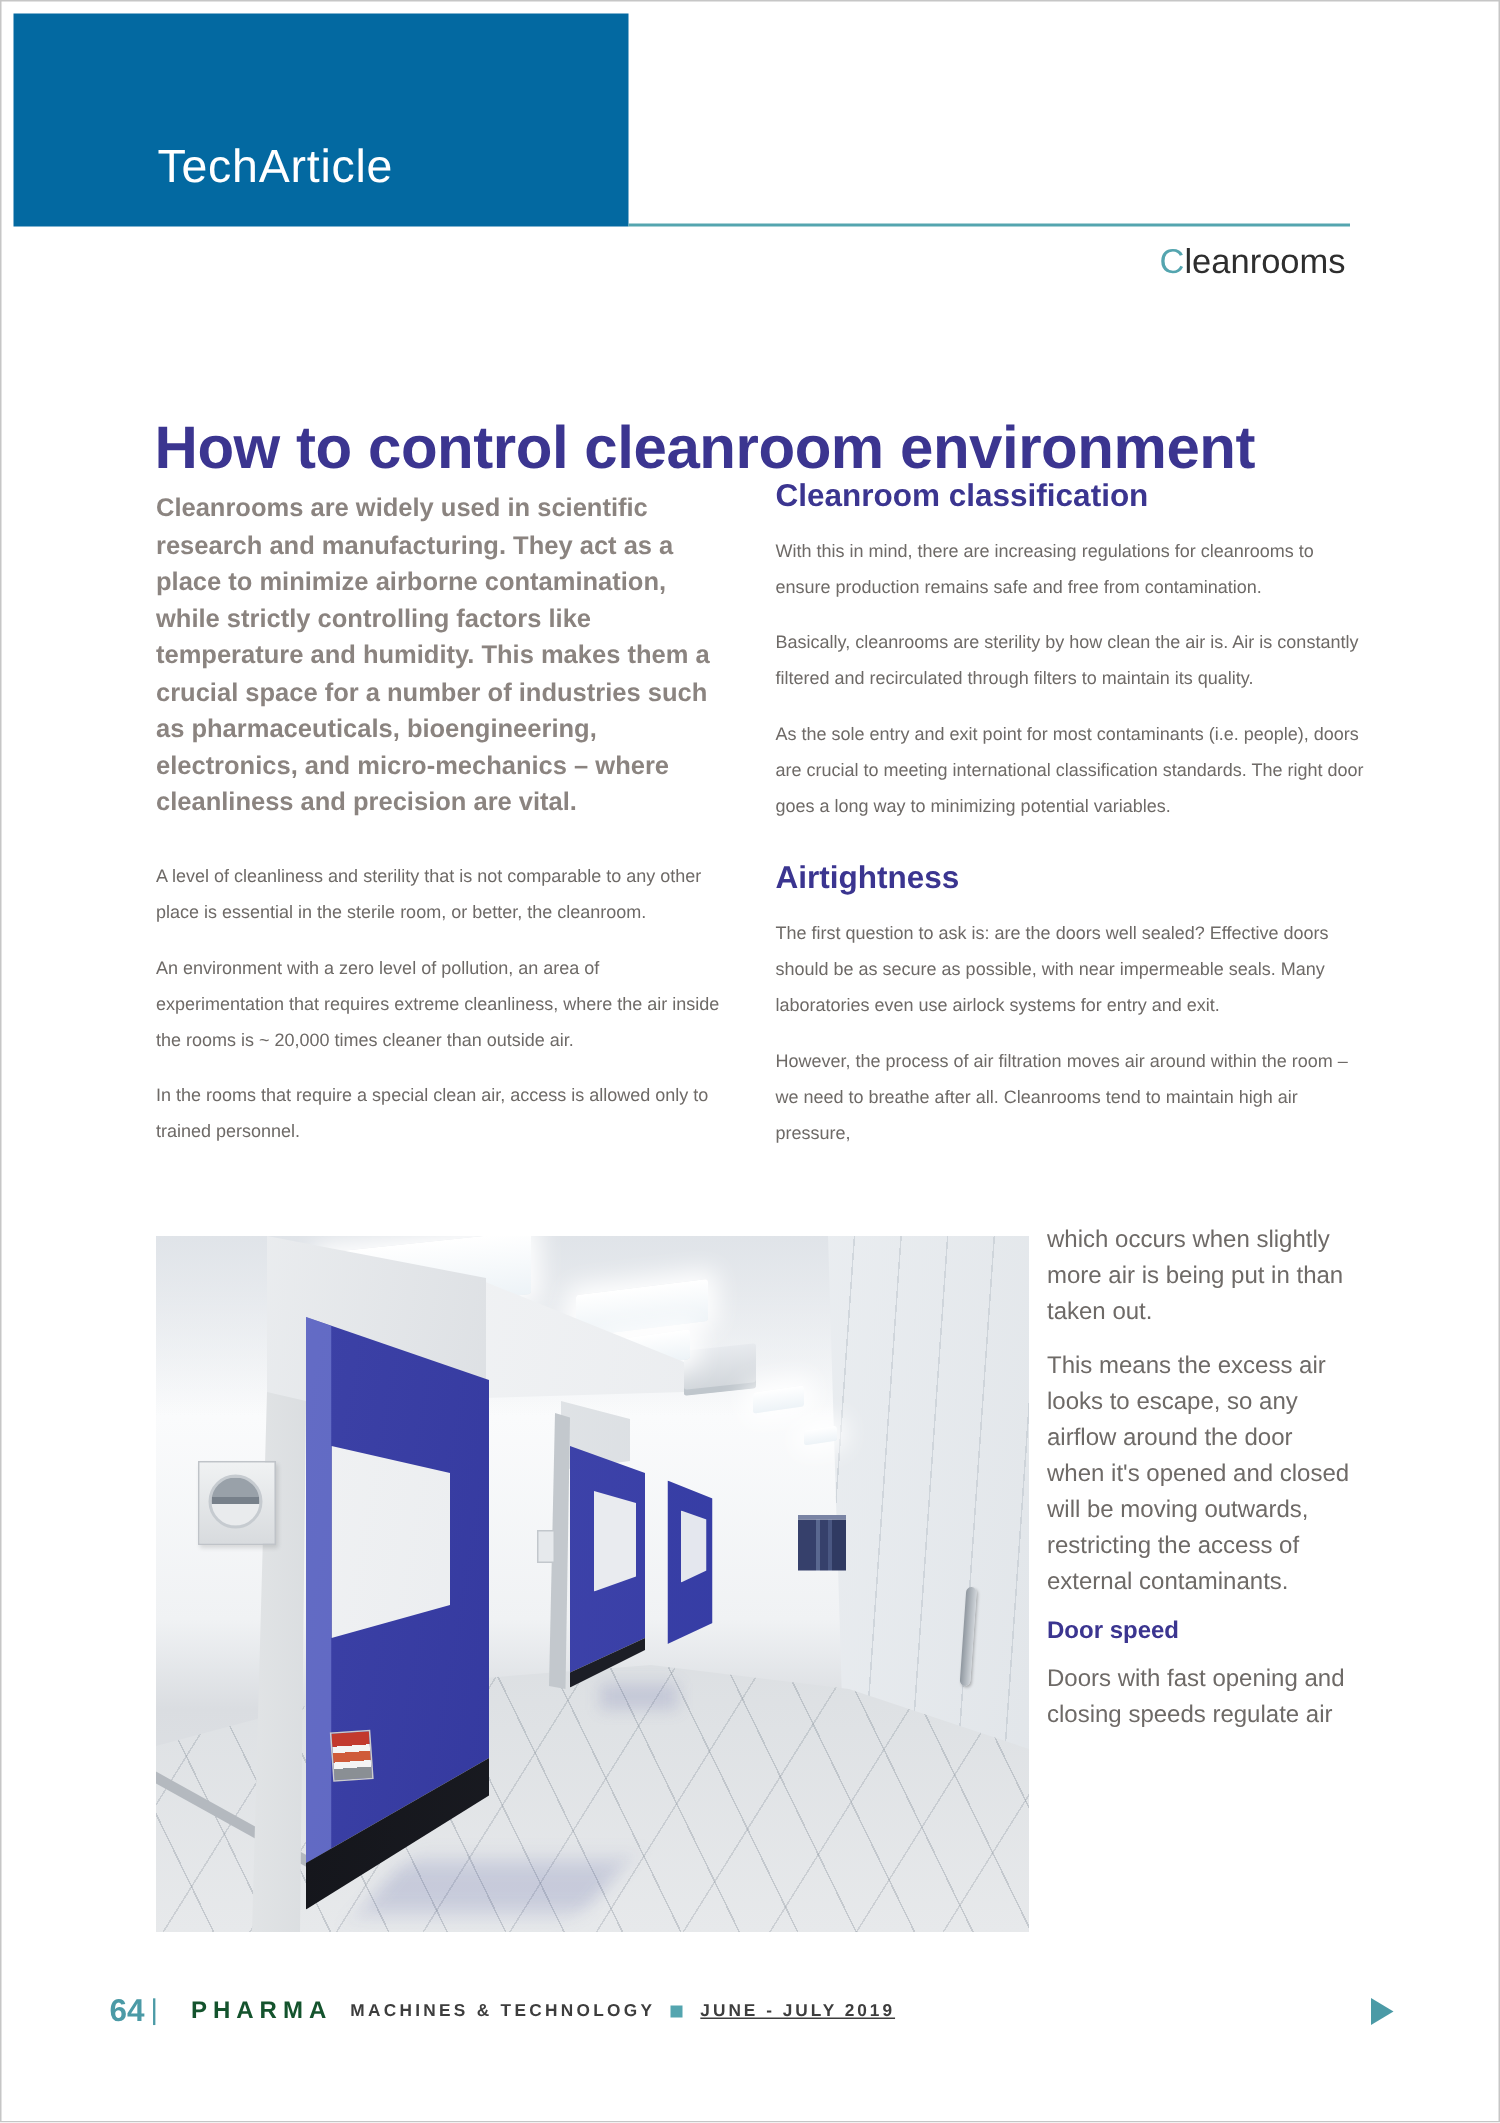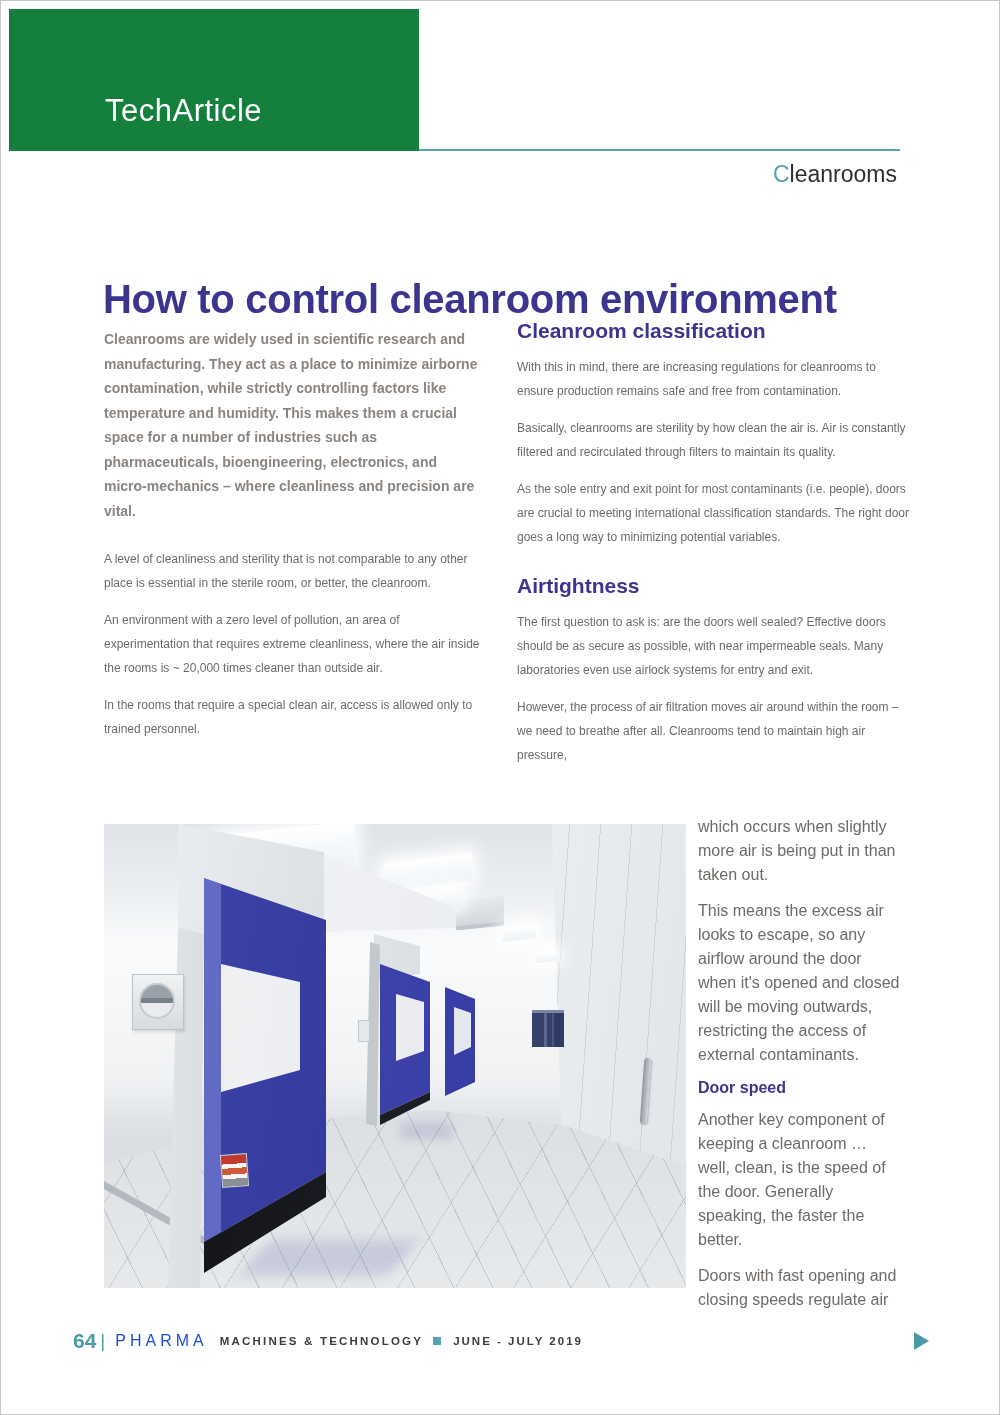--- a/index.html
+++ b/index.html
@@ -2,46 +2,46 @@
 <html><head>
 <meta charset="utf-8">
 <style>
   html,body{margin:0;padding:0;background:#ffffff;}
   .page{
     position:relative;width:1000px;height:1415px;margin:0 auto;
     background:#ffffff;border:1px solid #c6c6c6;box-sizing:border-box;
     font-family:"Liberation Sans", sans-serif;overflow:hidden;
   }
   
-  .band{position:absolute;left:8px;top:8px;width:410px;height:142px;background:#15803d;}
+  .band{position:absolute;left:8px;top:8px;width:410px;height:142px;background:#0369a1;}
   .band-label{position:absolute;left:96px;top:84px;font-size:31px;font-weight:400;color:#ffffff;letter-spacing:.5px;}
   .category{position:absolute;top:118px;right:102px;font-size:23px;color:#2e2e2e;margin-top:42px;}
   .category .initial{color:#54a5af;}
   .header-rule{position:absolute;left:418px;top:148px;width:481px;height:2px;background:#54a5af;}
   
   .title{position:absolute;left:102px;top:247px;width:810px;font-size:40px;line-height:48px;
     font-weight:700;color:#3b3590;white-space:nowrap;letter-spacing:-.3px;}
   
   .col-left{position:absolute;left:103px;top:326px;width:378px;}
-  .intro{font-size:14px;line-height:24.5px;font-weight:700;color:#8b8480;margin:0 0 24px 0;}
+  .intro{font-size:17px;line-height:24.5px;font-weight:700;color:#8b8480;margin:0 0 24px 0;}
   .bodyp{font-size:12px;line-height:24px;color:#6e6a67;margin:0 0 13px 0;}
   .col-right{position:absolute;left:516px;top:318px;width:392px;}
   .sechead{font-size:21px;font-weight:700;color:#3b3590;margin:0 0 12px 0;}
   .sechead.mt{margin-top:25px;}
   .col-narrow{position:absolute;left:697px;top:814px;width:202px;}
   .col-narrow .bodyp{font-size:16px;line-height:24px;margin:0 0 12px 0;}
   .col-narrow .sechead{font-size:16px;margin:2px 0 11px 0;}
   
   .footer{position:absolute;left:72px;top:1328px;width:856px;display:flex;align-items:center;}
   .pg-num{font-size:21px;font-weight:700;color:#4b9aa6;}
   .pg-sep{font-size:19px;color:#4b9aa6;margin:0 10px 0 4px;font-weight:400;}
-  .brand{font-size:16px;font-weight:400;letter-spacing:4px;color:#1d4ed8;}
+  .brand{font-size:16px;font-weight:700;letter-spacing:4px;color:#14532d;margin-left:12px;}
   .tagline{font-size:11.5px;font-weight:700;letter-spacing:2.2px;color:#3d3d3d;margin-left:12px;}
   .bullet{width:8px;height:8px;background:#54a5af;margin:0 12px 0 10px;}
-  .issue{font-size:11.5px;font-weight:700;letter-spacing:2px;color:#3d3d3d;}
+  .issue{font-size:11.5px;font-weight:700;letter-spacing:2px;color:#3d3d3d;text-decoration:underline;}
   .fwd{margin-left:auto;width:0;height:0;border-left:15px solid #4b9aa6;
     border-top:9px solid transparent;border-bottom:9px solid transparent;}
   
   .photo{position:absolute;left:103px;top:823px;width:582px;height:464px;overflow:hidden;
     background:linear-gradient(180deg,#f1f3f5 0%,#fafbfc 26%,#f0f2f4 55%,#dadde1 68%,#e3e5e8 100%);}
   .ph{position:absolute;}
   .cp{left:0;top:0;width:582px;height:464px;}
   .ceilshade{left:0;top:0;width:582px;height:120px;
     background:linear-gradient(180deg,rgba(223,227,232,.95),rgba(255,255,255,0));}
   .light{background:linear-gradient(180deg,#ffffff,#edf3f7);
@@ -170,21 +170,20 @@
     <div class="ph gauge-plate">
       <div class="gauge-dial"></div>
     </div>
     <div class="ph handle"></div>
   </div>
 
   <div class="col-narrow">
     <p class="bodyp">which occurs when slightly more air is being put in than taken out.</p>
     <p class="bodyp">This means the excess air looks to escape, so any airflow around the door when it's opened and closed will be moving outwards, restricting the access of external contaminants.</p>
     <h2 class="sechead">Door speed</h2>
-    <p class="bodyp">Another key component of keeping a cleanroom … well, clean, is the speed of the door. Generally speaking, the faster the better.</p>
     <p class="bodyp">Doors with fast opening and closing speeds regulate air</p>
   </div>
 
   <div class="footer">
     <span class="pg-num">64</span>
     <span class="pg-sep">|</span>
     <span class="brand">PHARMA</span>
     <span class="tagline">MACHINES &amp; TECHNOLOGY</span>
     <span class="bullet"></span>
     <span class="issue">JUNE - JULY 2019</span>

